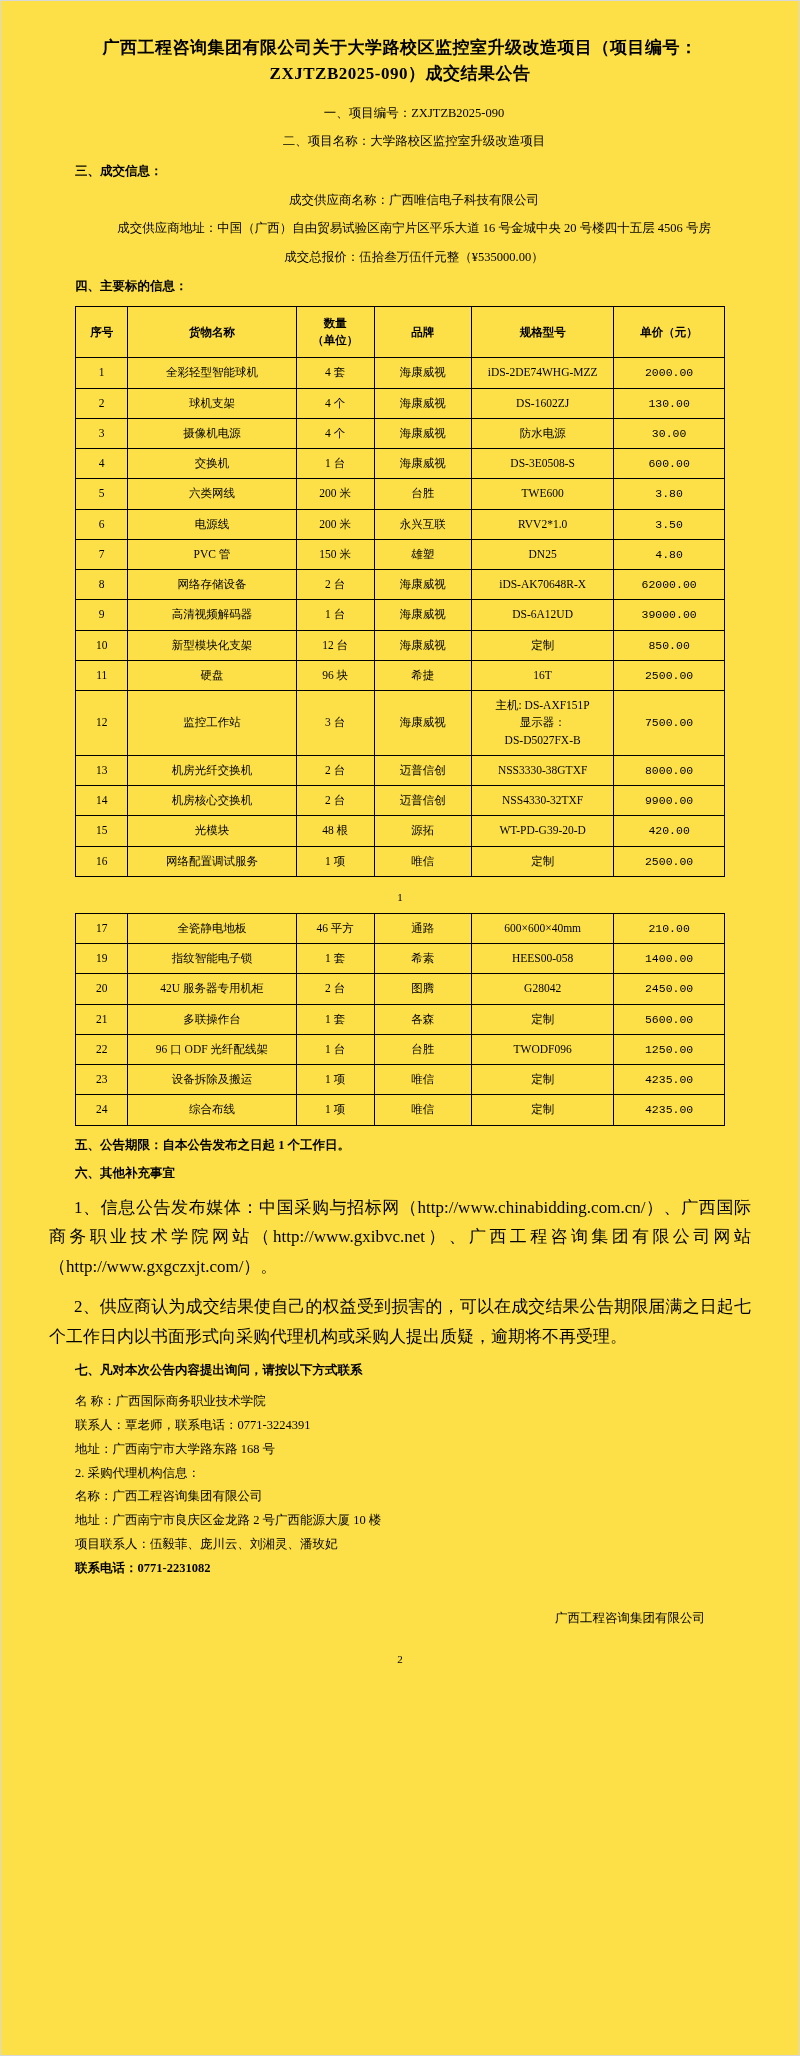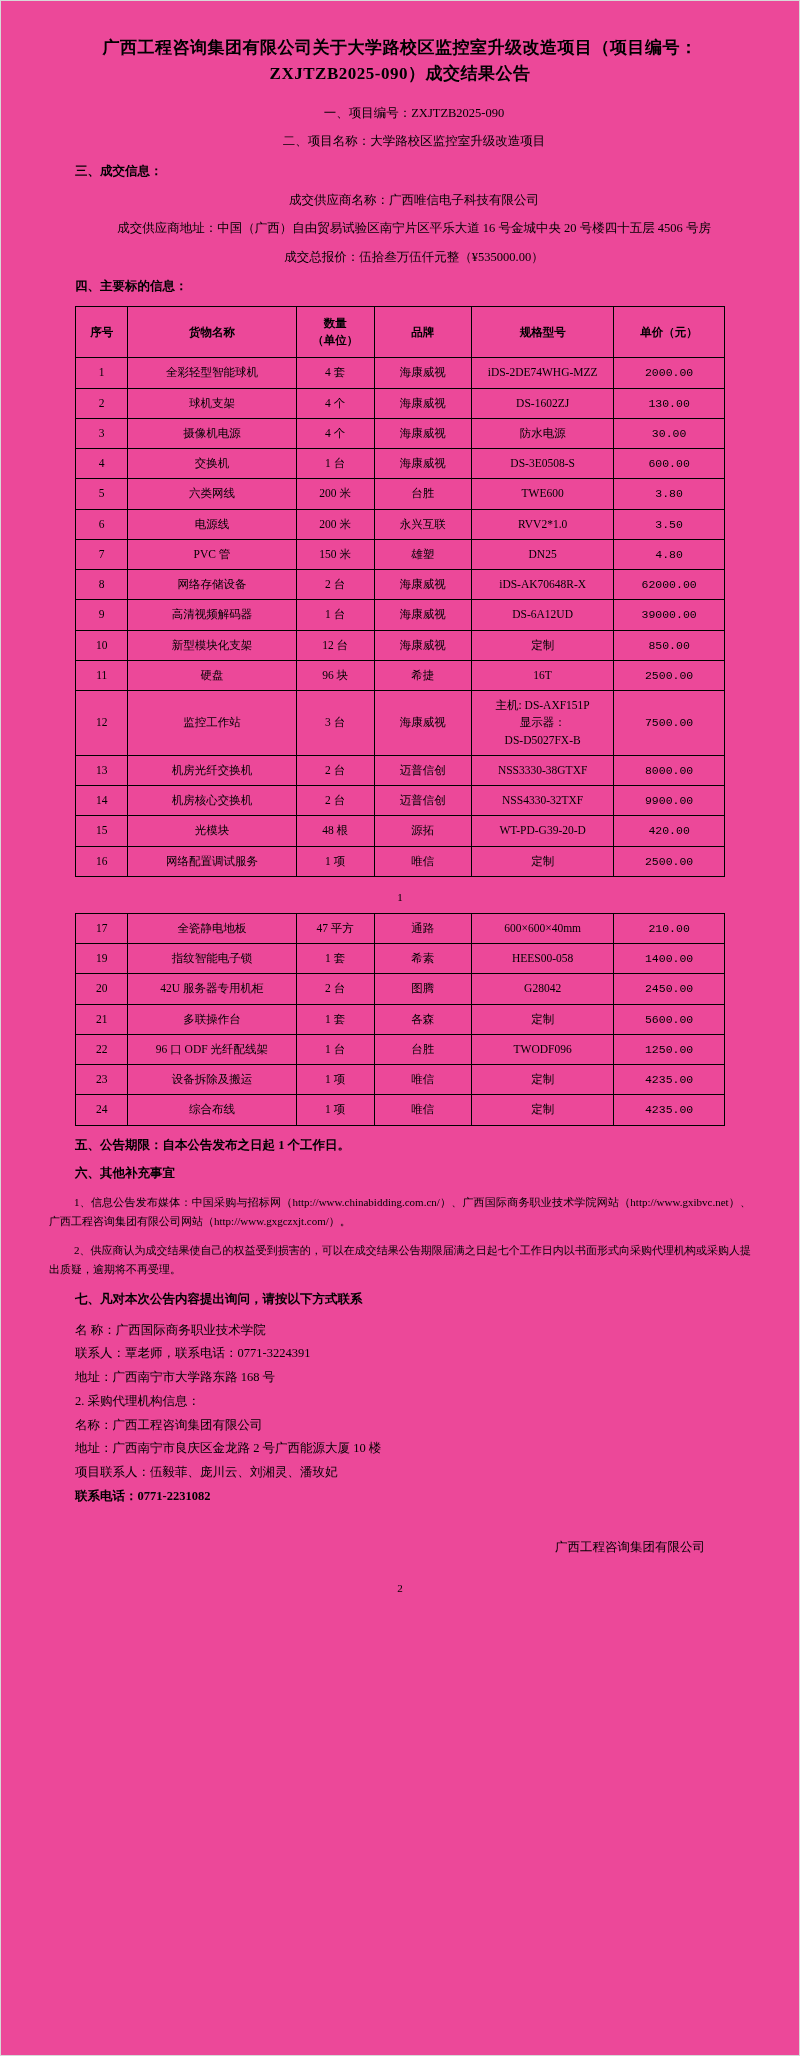--- a/index.html
+++ b/index.html
@@ -7,21 +7,21 @@
     padding: 0;
     background: #8a8a8a;
   }
   body {
     font-family: "Liberation Serif", "DejaVu Serif", serif;
   }
   .page {
     width: 800px;
     min-height: 2056px;
     margin: 0 auto;
-    background: #ec4899;
+    background: #fde047;
     box-sizing: border-box;
     padding: 28px 46px 20px 46px;
     position: relative;
     border: 1px solid #d8d8d8;
   }
   .doc-title {
     text-align: center;
     font-size: 17px;
     font-weight: bold;
     line-height: 1.5;
@@ -78,21 +78,21 @@
   .col-price { width: 17%; }
   .price-cell { font-family: Liberation Mono, monospace; }
   .multiline-cell div { white-space: nowrap; }
   .pagenum {
     text-align: center;
     font-size: 11px;
     margin: 14px 0 10px 0;
     color: #000;
   }
   .para {
-    font-size: 11px;
+    font-size: 17px;
     line-height: 1.75;
     margin: 10px 0;
     text-align: justify;
     text-indent: 25px;
     padding: 0 2px;
   }
   .sign {
     margin-top: 26px;
     text-align: right;
     padding-right: 48px;
@@ -292,21 +292,21 @@
     </tbody>
   </table>
 
   <div class="pagenum">1</div>
 
   <table class="goods">
     <tbody>
       <tr>
           <td class="col-no">17</td>
           <td class="col-name">全瓷静电地板</td>
-          <td class="col-qty">47 平方</td>
+          <td class="col-qty">46 平方</td>
           <td class="col-brand">通路</td>
           <td class="col-model">600×600×40mm</td>
           <td class="col-price price-cell">210.00</td>
         </tr>
       <tr>
           <td>19</td>
           <td>指纹智能电子锁</td>
           <td>1 套</td>
           <td>希素</td>
           <td>HEES00-058</td>

